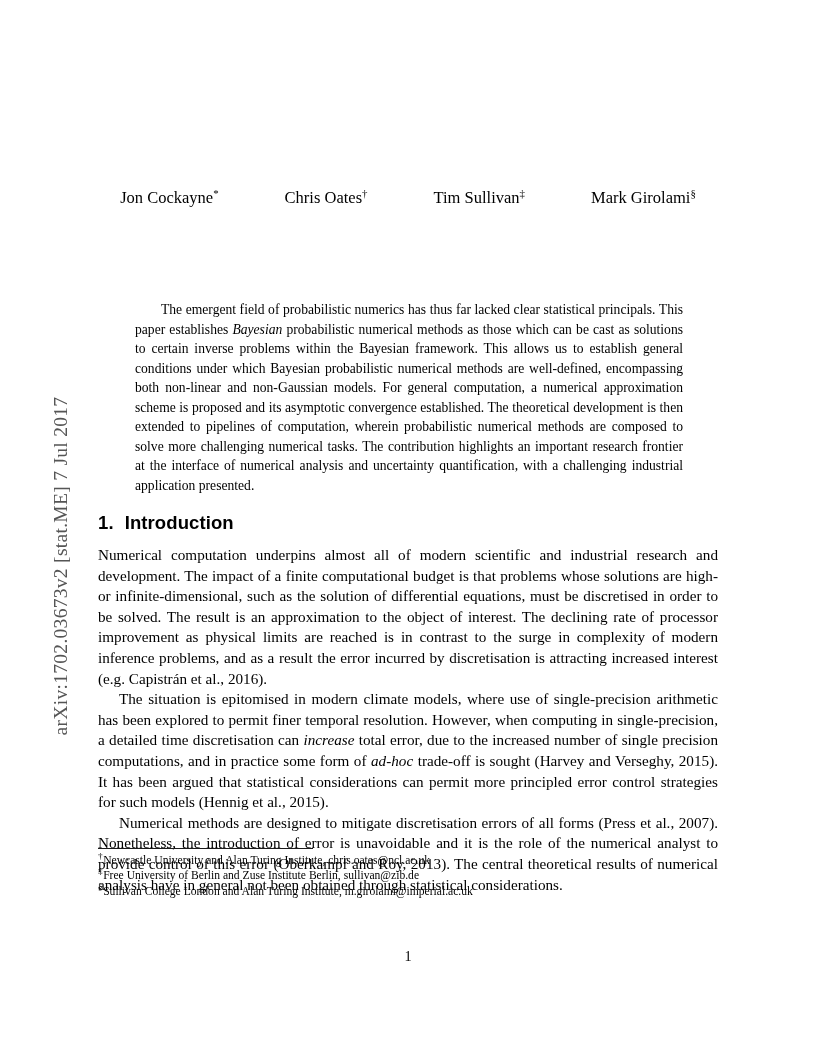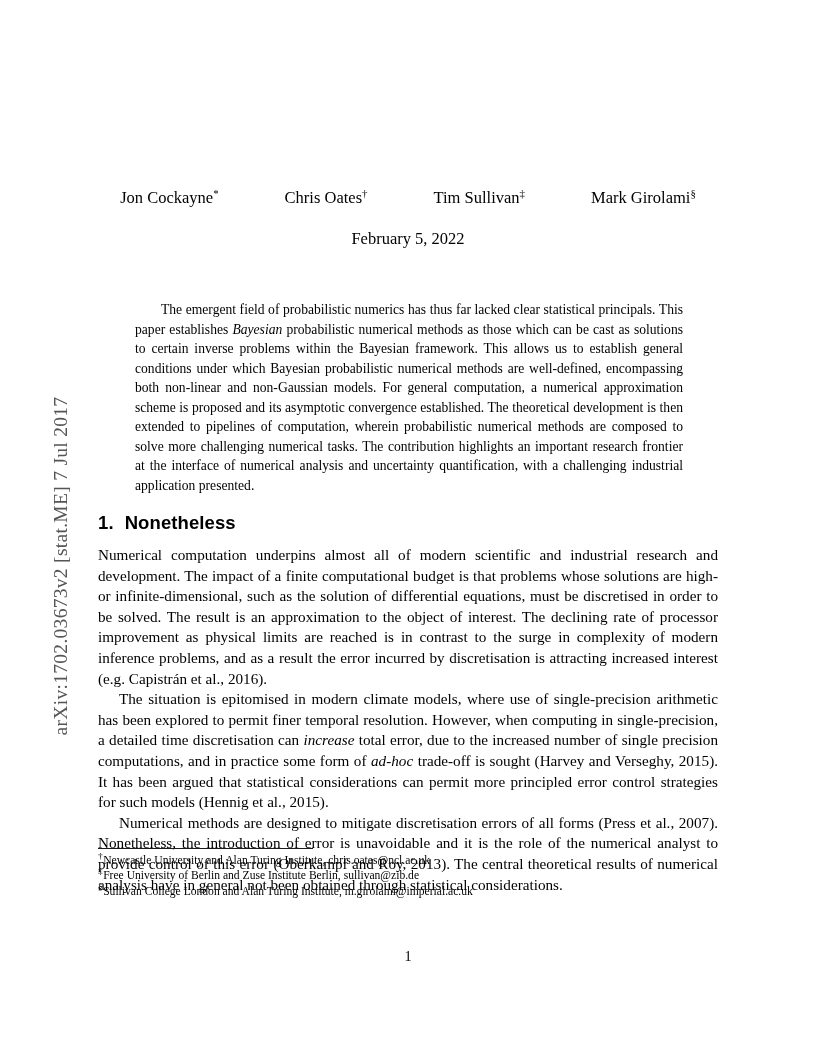--- a/index.html
+++ b/index.html
@@ -167,26 +167,25 @@
 
 <div class="page">
 
   <div class="arxiv-stamp">arXiv:1702.03673v2  [stat.ME]  7 Jul 2017</div>
 
 
   <div class="authors">
     <span class="author"><span>Jon Cockayne</span><sup>*</sup></span><span class="author"><span>Chris Oates</span><sup>†</sup></span><span class="author"><span>Tim Sullivan</span><sup>‡</sup></span><span class="author"><span>Mark Girolami</span><sup>§</sup></span>
   </div>
 
-  <div class="date">February 5, 2022</div>
 
   <div class="abstract"><span>The emergent field of probabilistic numerics has thus far lacked clear statistical principals. This paper establishes </span><i>Bayesian</i><span> probabilistic numerical methods as those which can be cast as solutions to certain inverse problems within the Bayesian framework. This allows us to establish general conditions under which Bayesian probabilistic numerical methods are well-defined, encompassing both non-linear and non-Gaussian models. For general computation, a numerical approximation scheme is proposed and its asymptotic convergence established. The theoretical development is then extended to pipelines of computation, wherein probabilistic numerical methods are composed to solve more challenging numerical tasks. The contribution highlights an important research frontier at the interface of numerical analysis and uncertainty quantification, with a challenging industrial application presented.</span></div>
 
   <div class="section-heading">
-    <span class="secnum">1.</span><span>Nonetheless</span>
+    <span class="secnum">1.</span><span>Introduction</span>
   </div>
 
   <div class="body-text">
     <p>Numerical computation underpins almost all of modern scientific and industrial research and development. The impact of a finite computational budget is that problems whose solutions are high- or infinite-dimensional, such as the solution of differential equations, must be discretised in order to be solved. The result is an approximation to the object of interest. The declining rate of processor improvement as physical limits are reached is in contrast to the surge in complexity of modern inference problems, and as a result the error incurred by discretisation is attracting increased interest (e.g. Capistrán et al., 2016).</p>
     <p><span>The situation is epitomised in modern climate models, where use of single-precision arithmetic has been explored to permit finer temporal resolution. However, when computing in single-precision, a detailed time discretisation can </span><i>increase</i><span> total error, due to the increased number of single precision computations, and in practice some form of </span><i>ad-hoc</i><span> trade-off is sought (Harvey and Verseghy, 2015). It has been argued that statistical considerations can permit more principled error control strategies for such models (Hennig et al., 2015).</span></p>
     <p>Numerical methods are designed to mitigate discretisation errors of all forms (Press et al., 2007). Nonetheless, the introduction of error is unavoidable and it is the role of the numerical analyst to provide control of this error (Oberkampf and Roy, 2013). The central theoretical results of numerical analysis have in general not been obtained through statistical considerations.</p>
   </div>
 
   <div class="footnote-rule"></div>
 

